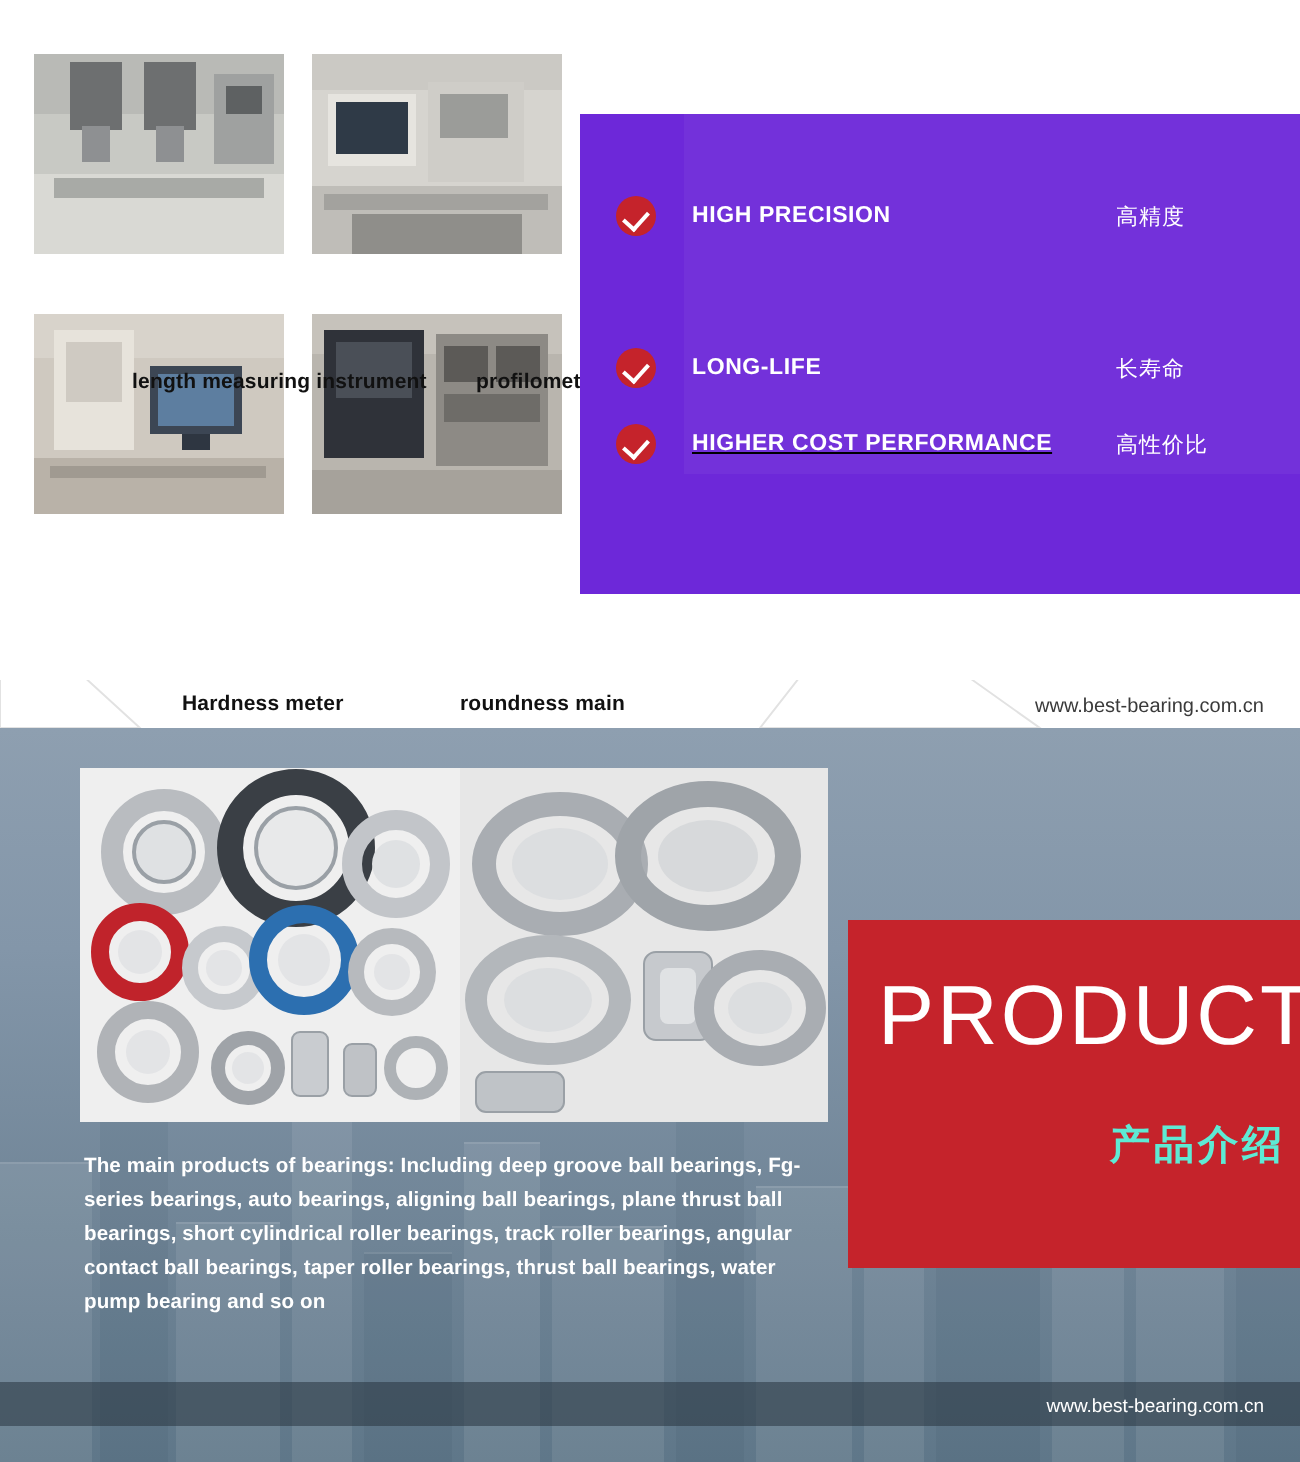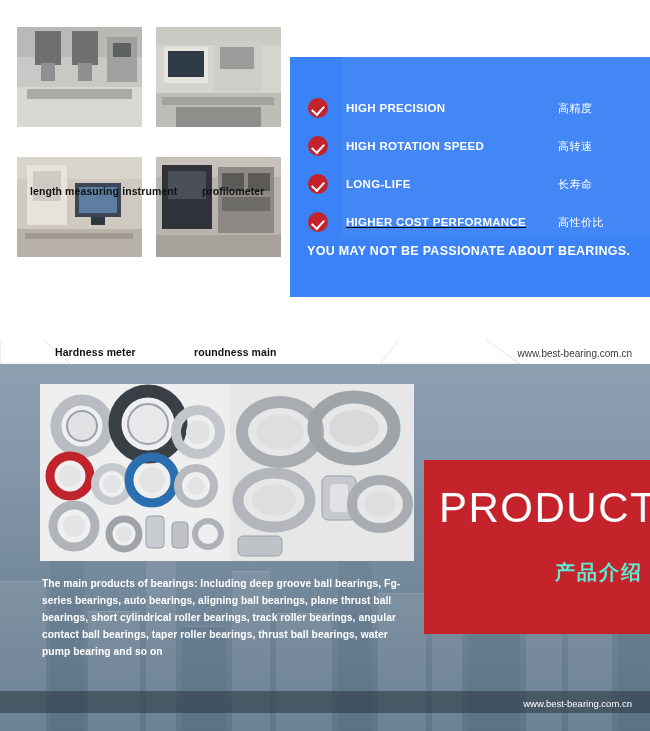--- a/index.html
+++ b/index.html
@@ -29,33 +29,34 @@
   .photo-c { position: absolute; left: 0; top: 130px; width: 125px; height: 100px; }
   .photo-d { position: absolute; left: 139px; top: 130px; width: 125px; height: 100px; }
 
   .cap {
     position: absolute;
     font-size: 10.5px;
     font-weight: bold;
     color: #111;
     letter-spacing: .1px;
     white-space: nowrap;
+    margin-left: 36px;
   }
   .cap-a { left: 13px; top: 158px; }
   .cap-b { left: 185px; top: 158px; text-align: right; }
   .cap-c { left: 38px; top: 319px; }
   .cap-d { left: 177px; top: 319px; }
 
   
   .mimg { position: absolute; inset: 0; }
 
   
   .panel {
     position: absolute; left: 290px; top: 57px; width: 360px; height: 240px;
-    background: #3b82f6;
+    background: #6d28d9;
   }
   .panel-inner-shade {
     position: absolute; left: 52px; top: 0; width: 308px; height: 180px;
     background: rgba(255,255,255,0.045);
   }
   .feature-row {
     position: absolute; left: 0; width: 360px; height: 38px;
     display: flex; align-items: center;
   }
   .fr0 { top: 32px; }
@@ -239,40 +240,34 @@
 
     <div class="panel">
       <div class="panel-inner-shade"></div>
 
       <div class="feature-row fr0">
         <span class="check"></span>
         <span class="feature-en">HIGH PRECISION</span>
         <span class="feature-cn">高精度</span>
       </div>
 
-      <div class="feature-row fr1">
-        <span class="check"></span>
-        <span class="feature-en">HIGH ROTATION SPEED</span>
-        <span class="feature-cn">高转速</span>
-      </div>
 
       <div class="feature-row fr2">
         <span class="check"></span>
         <span class="feature-en">LONG-LIFE</span>
         <span class="feature-cn">长寿命</span>
       </div>
 
       <div class="feature-row fr3">
         <span class="check"></span>
         <span class="feature-en">HIGHER COST PERFORMANCE</span>
         <span class="feature-cn">高性价比</span>
       </div>
 
       <div class="slogan">
-        <div>YOU MAY NOT BE PASSIONATE ABOUT BEARINGS.</div>
       </div>
     </div>
 
     <div class="site-url-top">www.best-bearing.com.cn</div>
   </div>
 
   <div class="bottom-section">
 
     <div class="city">
       <i style="left:0px;   width:46px; height:150px;"></i>

